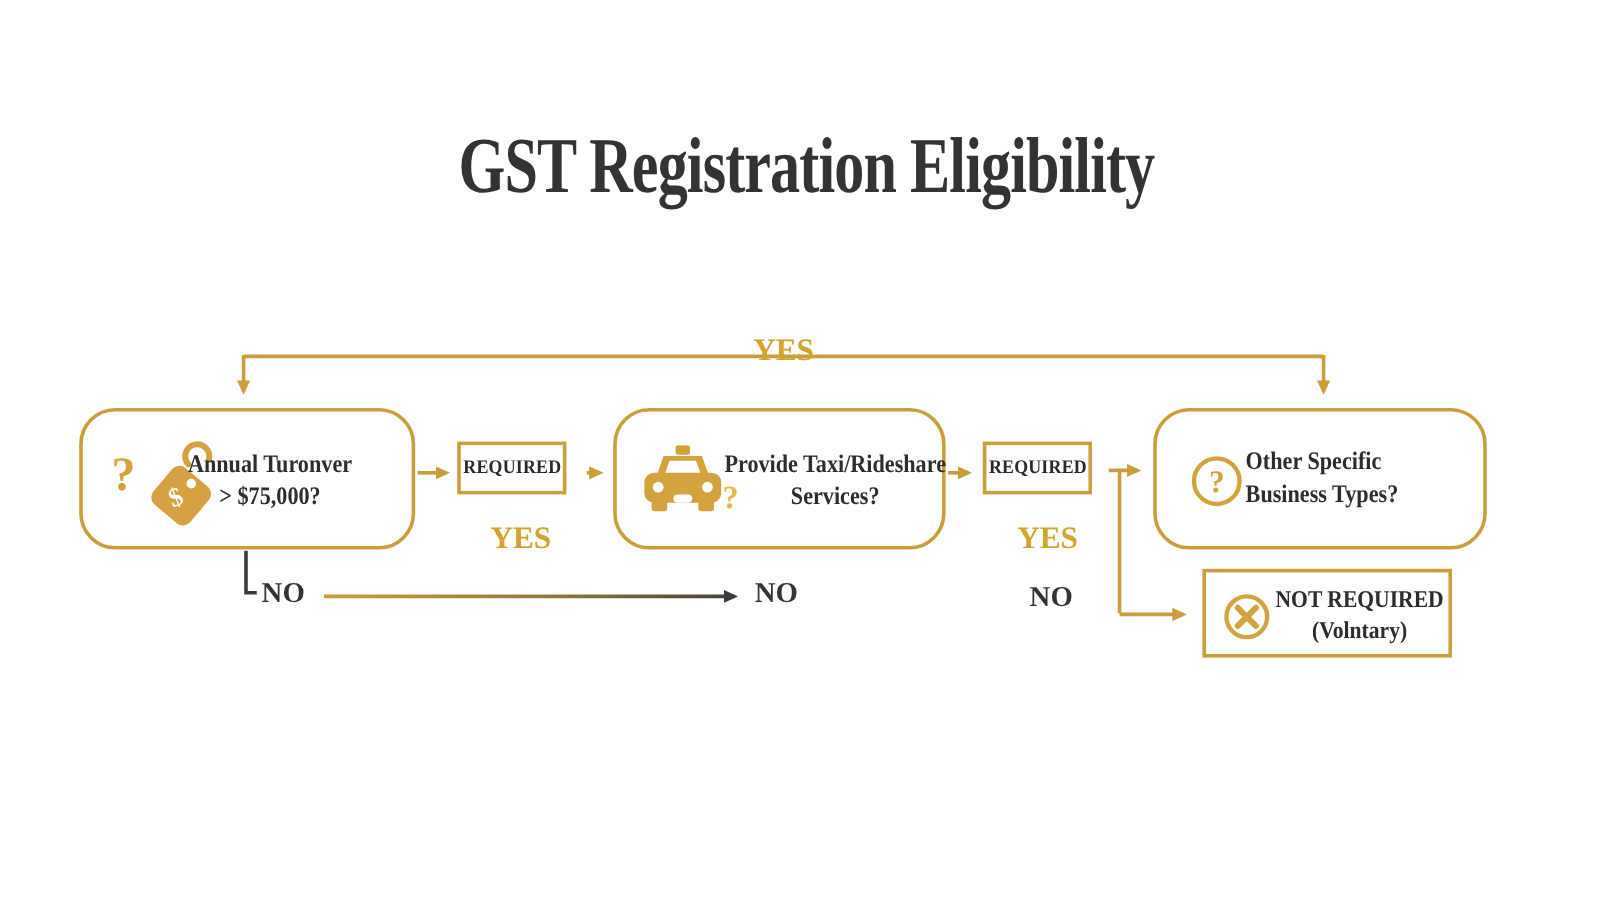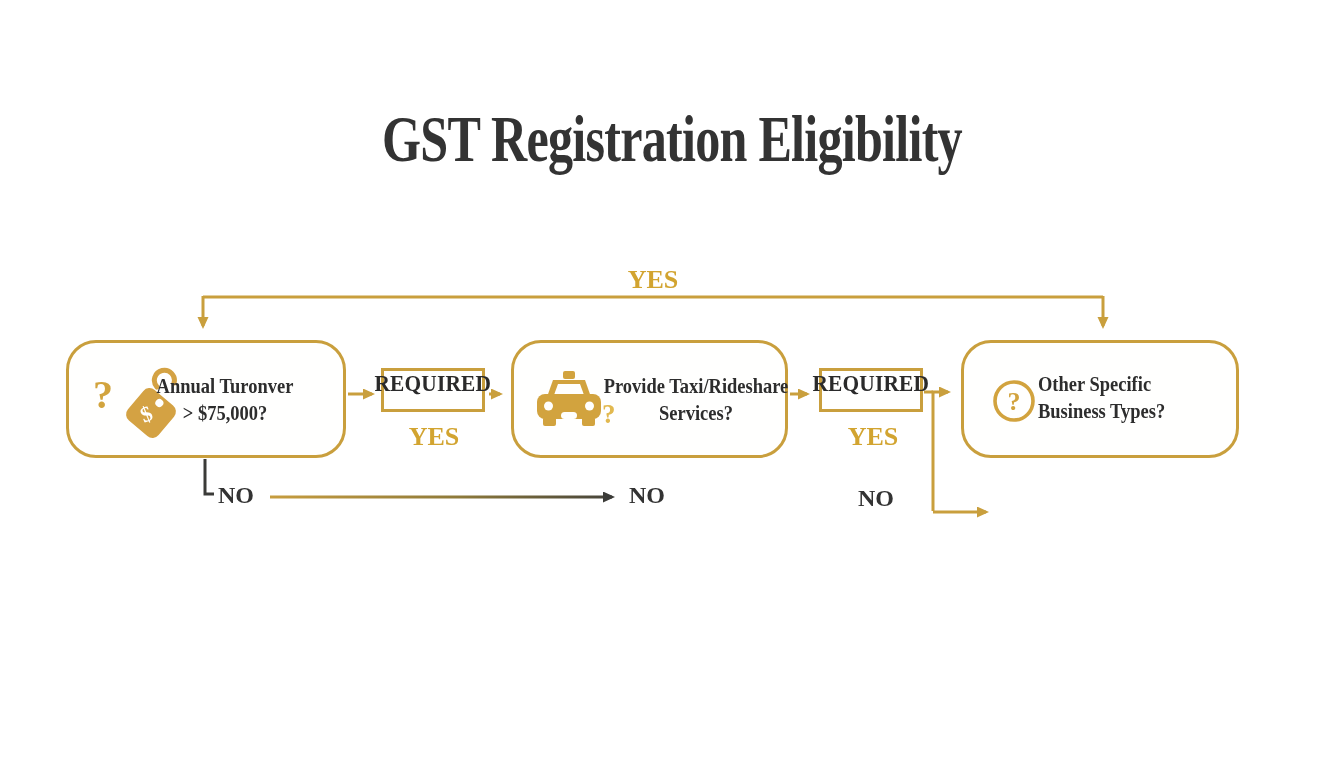--- a/index.html
+++ b/index.html
@@ -40,31 +40,31 @@
   .tag-svg{position:absolute;left:52px;top:24px;}
   .taxi-svg{position:absolute;left:18px;top:28px;}
   .qmark-small{
     position:absolute;left:88px;top:58px;font-size:27px;line-height:27px;
     font-weight:700;color:#E2B94F;
   }
   .qcircle-svg{position:absolute;left:26px;top:34px;}
   .xcircle-svg{position:absolute;left:12px;top:15px;}
 
   .req{
-    position:absolute;width:104px;height:44px;background:#fffffe;
+    position:absolute;width:91px;height:44px;background:#fffffe;
     border:3px solid #C99F3D;box-sizing:border-box;
-    display:flex;align-items:flex-start;justify-content:center;
-    font-size:23px;font-weight:700;color:#2a2a2a;letter-spacing:0.2px;
+    display:flex;align-items:center;justify-content:center;
+    font-size:16px;font-weight:700;color:#2a2a2a;letter-spacing:0.2px;
   }
   .req span{transform:scaleX(0.93);white-space:nowrap;}
   .req1{left:381px;top:368px;}
   .req2{left:819px;top:368px;}
 
   .label{position:absolute;font-weight:700;white-space:nowrap;}
-  .yes{color:#D2A430;font-size:26px;}
+  .yes{color:#D2A430;font-size:26px;margin-top:12px;}
   .no{color:#333333;font-size:24px;}
   .top-yes{left:613px;top:265px;width:80px;text-align:center;}
   .yes1{left:394px;top:422px;width:80px;text-align:center;}
   .yes2{left:833px;top:422px;width:80px;text-align:center;}
   .no1{left:218px;top:482px;}
   .no2{left:629px;top:482px;}
   .no3{left:858px;top:485px;}
 
   .outcome{
     position:absolute;left:1002px;top:474px;width:208px;height:74px;background:#fffffe;
@@ -174,14 +174,24 @@
     <div class="node-text">
       <span>Other Specific</span>
       <span>Business Types?</span>
     </div>
   </div>
 
   <div class="label no no1">NO</div>
   <div class="label no no2">NO</div>
   <div class="label no no3">NO</div>
 
+  <div class="outcome">
+    <svg class="xcircle-svg" width="44" height="44" viewBox="0 0 44 44">
+      <circle cx="22" cy="22" r="17" stroke="#D2A33E" stroke-width="3.6" fill="none"></circle>
+      <path d="M14.5,14.5 L29.5,29.5 M29.5,14.5 L14.5,29.5" stroke="#D2A33E" stroke-width="5" stroke-linecap="round" fill="none"></path>
+    </svg>
+    <div class="outcome-text">
+      <span>NOT REQUIRED</span>
+      <span>(Volntary)</span>
+    </div>
+  </div>
 
 </div>
 
 </body></html>

